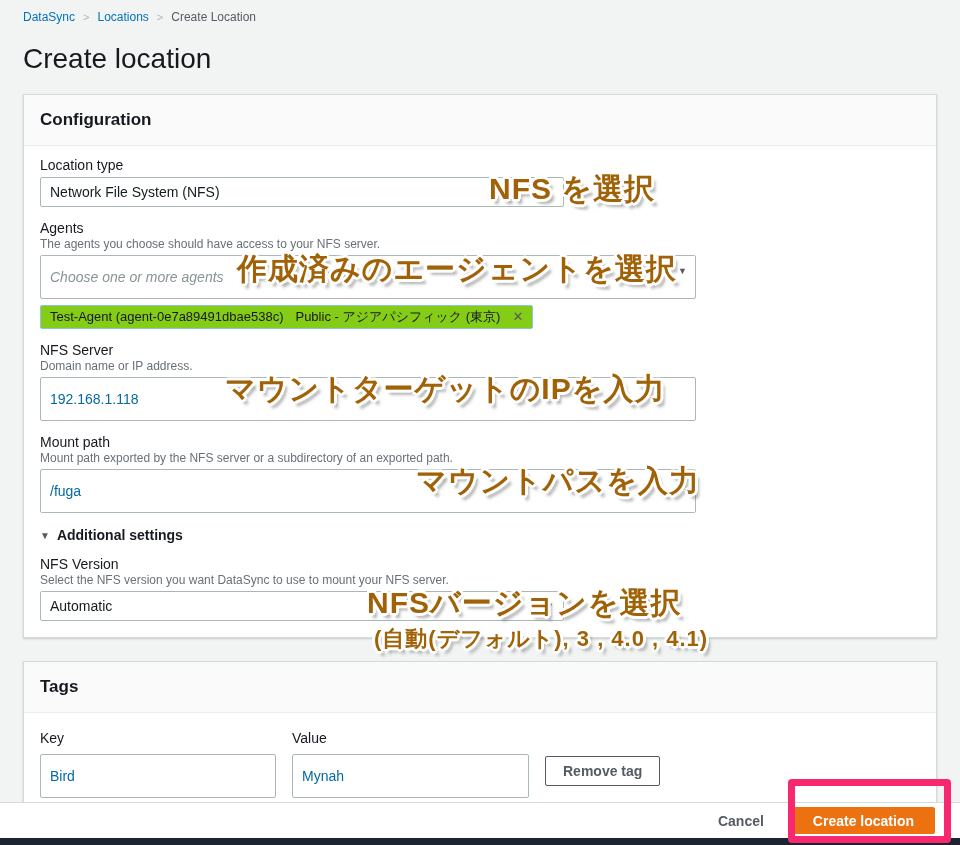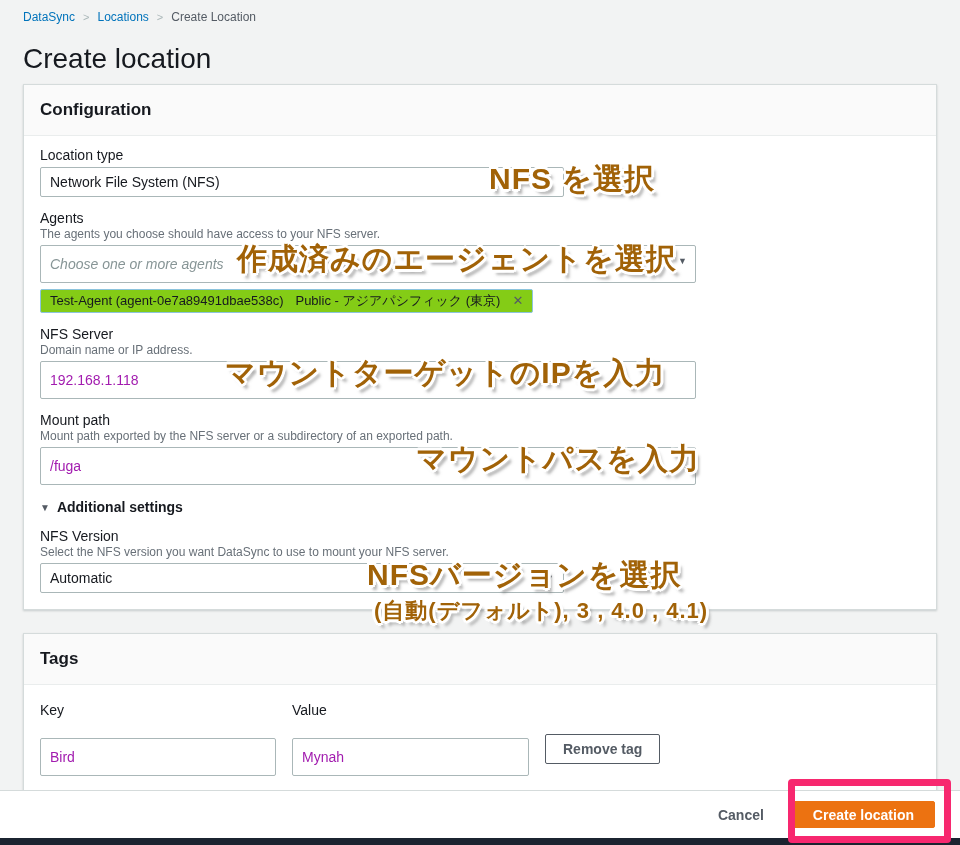--- a/index.html
+++ b/index.html
@@ -18,21 +18,21 @@
   .breadcrumb { padding-top: 10px; font-size: 12px; display: flex; align-items: center; gap: 8px; }
   .crumb-link { color: #0073bb; text-decoration: none; cursor: pointer; }
   .crumb-sep { color: #aab7b8; font-size: 11px; }
   .crumb-current { color: #545b64; }
 
   
   h1.page-title { margin-top: 18px; font-size: 28px; line-height: 34px; font-weight: 400; color: #16191f; }
 
   
   .card {
-    margin-top: 8px;
+    margin-top: 18px;
     background: #fff;
     border: 1px solid #d5dbdb;
     box-shadow: 0 1px 2px rgba(0,28,36,0.18);
     border-radius: 0;
   }
   .card + .card { margin-top: 23px; }
   .card-header {
     background: #fafafa;
     border-bottom: 1px solid #eaeded;
     padding: 15px 16px;
@@ -54,25 +54,25 @@
     font-size: 14px; color: #16191f;
     position: relative;
   }
   .select-control { cursor: pointer; }
   .caret {
     position: absolute; right: 9px; top: 50%;
     transform: translateY(-50%);
     font-size: 9px; color: #545b64;
   }
   input.text-input {
-    width: 656px; height: 38px;
+    width: 656px; height: 44px;
     border: 1px solid #aab7b8; border-radius: 2px;
     margin-top: 3px;
     padding: 0 9px;
-    font-size: 14px; color: #a21caf;
+    font-size: 14px; color: #0369a1;
     font-family: "Liberation Sans", "DejaVu Sans", sans-serif;
     outline: none; background: #fff;
   }
   input.text-input::placeholder { color: #879596; font-style: italic; }
 
   
   .token {
     display: inline-flex; align-items: center; gap: 12px;
     margin-top: 6px;
     border: 1px solid #8cc4dd; background: #84cc16;
@@ -83,38 +83,38 @@
   .token-close { color: #545b64; font-size: 13px; cursor: pointer; }
 
   
   .expander { display: flex; align-items: center; gap: 7px; margin: 14px 0 12px 0; cursor: pointer; }
   .expander .tri { font-size: 10px; color: #545b64; }
   .expander .exp-label { font-size: 14px; font-weight: 700; color: #16191f; }
 
   
   .tag-row { display: flex; align-items: flex-end; margin-top: 3px; }
   .tag-col { margin-right: 16px; }
-  .tag-col .field-label { margin-bottom: 16px; }
+  .tag-col .field-label { margin-bottom: 4px; }
   .tag-input { width: 236px !important; }
   .tag-input-value { width: 237px !important; }
   .btn-secondary {
     height: 30px;
     background: #fff;
     border: 1px solid #545b64; border-radius: 2px;
     color: #545b64; font-weight: 700; font-size: 14px;
     padding: 0 17px;
     font-family: "Liberation Sans", "DejaVu Sans", sans-serif;
     cursor: pointer;
   }
   .add-tag { margin-top: 16px; }
 
   
   .footer {
     position: absolute; left: 0; right: 0; bottom: 7px;
-    height: 48px;
+    height: 36px;
     background: #fff;
     border-top: 1px solid #d5dbdb;
     display: flex; justify-content: flex-end; align-items: center;
     padding-right: 25px;
   }
   .cancel-link { font-size: 14px; font-weight: 700; color: #545b64; margin-right: 28px; cursor: pointer; }
   .btn-primary {
     height: 27px;
     background: #ec7211;
     border: 1px solid #ec7211; border-radius: 2px;

